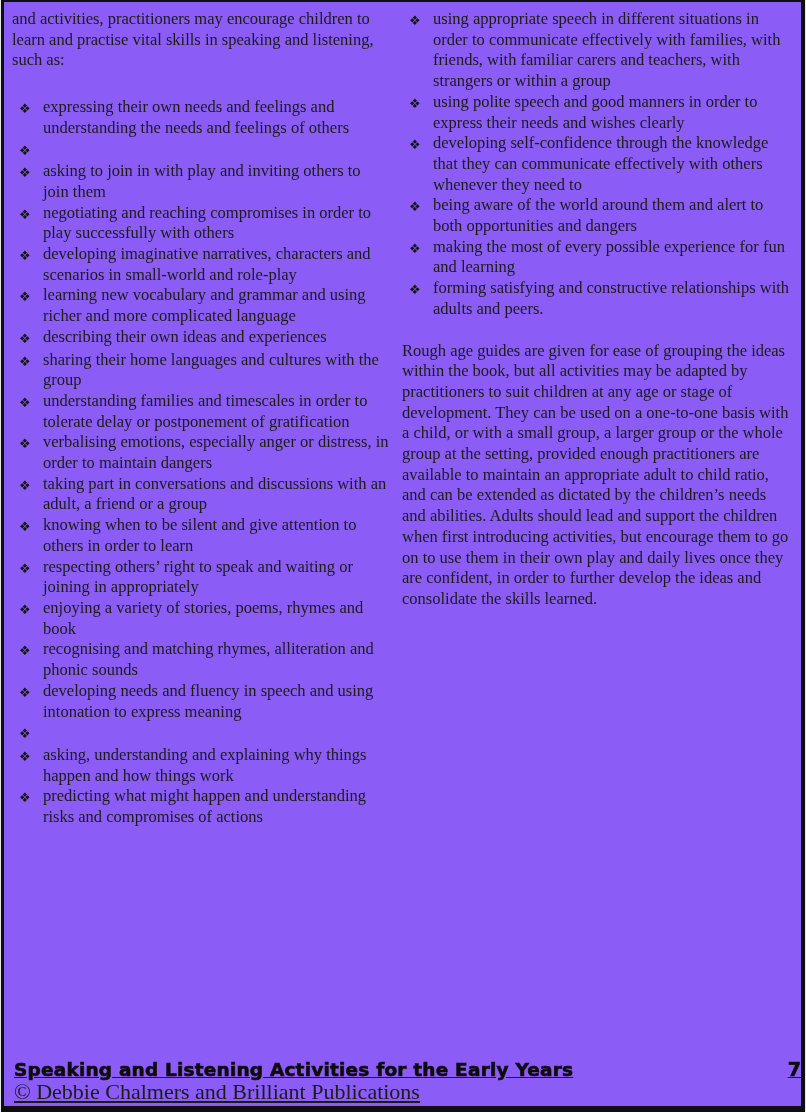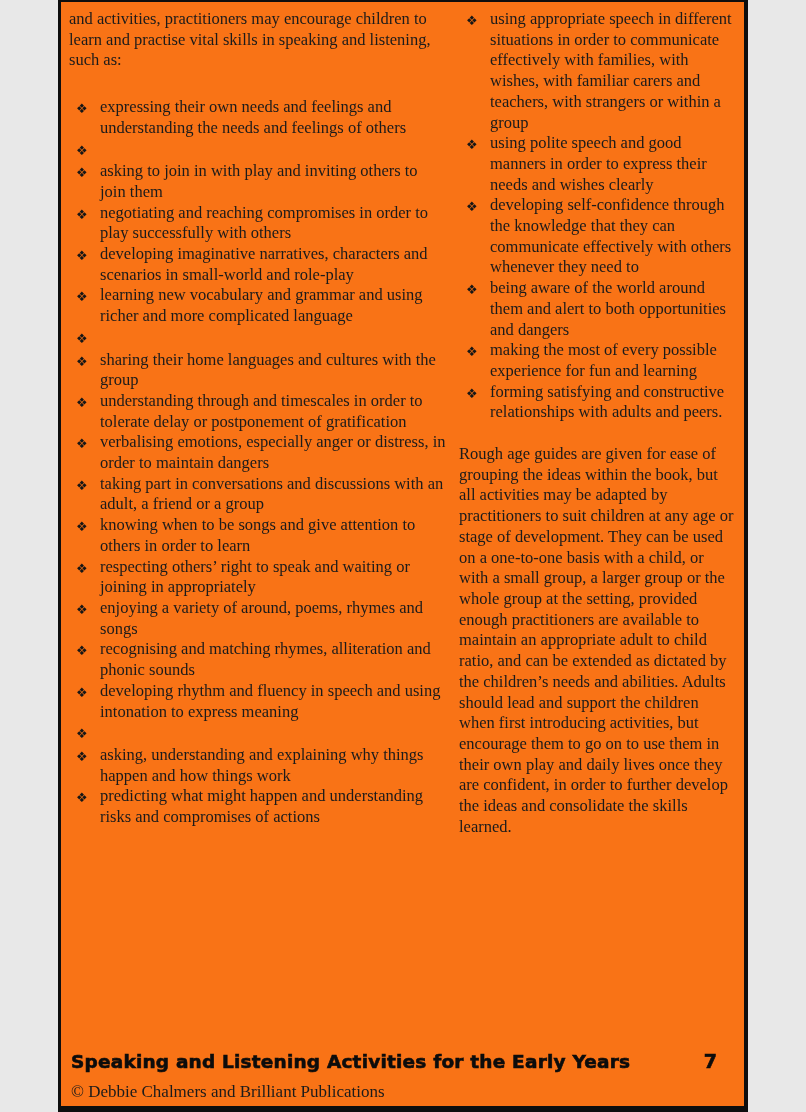--- a/index.html
+++ b/index.html
@@ -1,22 +1,22 @@
 <!DOCTYPE html>
 <html><head>
 <meta charset="utf-8">
 <style>
   * { box-sizing: border-box; }
   html, body { margin: 0; padding: 0; background: #e8e8e8; }
   .page {
     position: relative;
-    width: 690px;
+    width: 804px;
     height: 1112px;
     margin: 0 auto;
-    background: #f97316;
+    background: #8b5cf6;
     color: #1b1b1b;
     border-style: solid;
     border-color: #0e0e0e;
     border-width: 2px 4px 6px 3px;
     font-family: "Liberation Serif", "DejaVu Serif", serif;
     font-size: 16.5px;
     line-height: 20.7px;
     overflow: hidden;
   }
   .content {
@@ -58,22 +58,23 @@
   }
   ul.bullets .btext {
     flex: 1;
   }
   .para {
     margin: 21px 0 0 0;
   }
   .footer {
     position: absolute;
     left: 10px;
-    right: 27px;
+    right: 0;
     bottom: 3px;
+    text-decoration: underline;
   }
   .footer-row {
     display: flex;
     justify-content: space-between;
     align-items: baseline;
   }
   .footer-title {
     font-family: "DejaVu Sans", sans-serif;
     font-weight: bold;
     font-size: 18.5px;
@@ -82,22 +83,22 @@
     -webkit-text-stroke: 0.6px #0c0c0c;
   }
   .page-number {
     font-family: "DejaVu Sans", sans-serif;
     font-weight: bold;
     font-size: 19px;
     color: #0c0c0c;
     -webkit-text-stroke: 0.6px #0c0c0c;
   }
   .copyright {
-    margin-top: 10px;
-    font-size: 17px;
+    margin-top: 2px;
+    font-size: 22px;
     color: #1b1b1b;
   }
 </style>
 </head>
 <body>
 
 <div class="page">
   <div class="content">
 
     <div class="col-left">
@@ -121,76 +122,77 @@
           <li>
             <span class="glyph">❖</span>
             <span class="btext">developing imaginative narratives, characters and scenarios in small-world and role-play</span>
           </li>
           <li>
             <span class="glyph">❖</span>
             <span class="btext">learning new vocabulary and grammar and using richer and more complicated language</span>
           </li>
           <li>
             <span class="glyph">❖</span>
+            <span class="btext">describing their own ideas and experiences</span>
           </li>
           <li>
             <span class="glyph">❖</span>
             <span class="btext">sharing their home languages and cultures with the group</span>
           </li>
           <li>
             <span class="glyph">❖</span>
-            <span class="btext">understanding through and timescales in order to tolerate delay or postponement of gratification</span>
+            <span class="btext">understanding families and timescales in order to tolerate delay or postponement of gratification</span>
           </li>
           <li>
             <span class="glyph">❖</span>
             <span class="btext">verbalising emotions, especially anger or distress, in order to maintain dangers</span>
           </li>
           <li>
             <span class="glyph">❖</span>
             <span class="btext">taking part in conversations and discussions with an adult, a friend or a group</span>
           </li>
           <li>
             <span class="glyph">❖</span>
-            <span class="btext">knowing when to be songs and give attention to others in order to learn</span>
+            <span class="btext">knowing when to be silent and give attention to others in order to learn</span>
           </li>
           <li>
             <span class="glyph">❖</span>
             <span class="btext">respecting others’ right to speak and waiting or joining in appropriately</span>
           </li>
           <li>
             <span class="glyph">❖</span>
-            <span class="btext">enjoying a variety of around, poems, rhymes and songs</span>
+            <span class="btext">enjoying a variety of stories, poems, rhymes and book</span>
           </li>
           <li>
             <span class="glyph">❖</span>
             <span class="btext">recognising and matching rhymes, alliteration and phonic sounds</span>
           </li>
           <li>
             <span class="glyph">❖</span>
-            <span class="btext">developing rhythm and fluency in speech and using intonation to express meaning</span>
+            <span class="btext">developing needs and fluency in speech and using intonation to express meaning</span>
           </li>
           <li>
             <span class="glyph">❖</span>
           </li>
           <li>
             <span class="glyph">❖</span>
             <span class="btext">asking, understanding and explaining why things happen and how things work</span>
           </li>
           <li>
             <span class="glyph">❖</span>
             <span class="btext">predicting what might happen and understanding risks and compromises of actions</span>
           </li>
         </ul>
     </div>
 
     <div class="col-right">
       <ul class="bullets flush-top">
           <li>
             <span class="glyph">❖</span>
-            <span class="btext">using appropriate speech in different situations in order to communicate effectively with families, with wishes, with familiar carers and teachers, with strangers or within a group</span>
+            <span class="btext">using appropriate speech in different situations in order to communicate effectively with families, with friends, with familiar carers and teachers, with strangers or within a group</span>
           </li>
           <li>
             <span class="glyph">❖</span>
             <span class="btext">using polite speech and good manners in order to express their needs and wishes clearly</span>
           </li>
           <li>
             <span class="glyph">❖</span>
             <span class="btext">developing self-confidence through the knowledge that they can communicate effectively with others whenever they need to</span>
           </li>
           <li>

